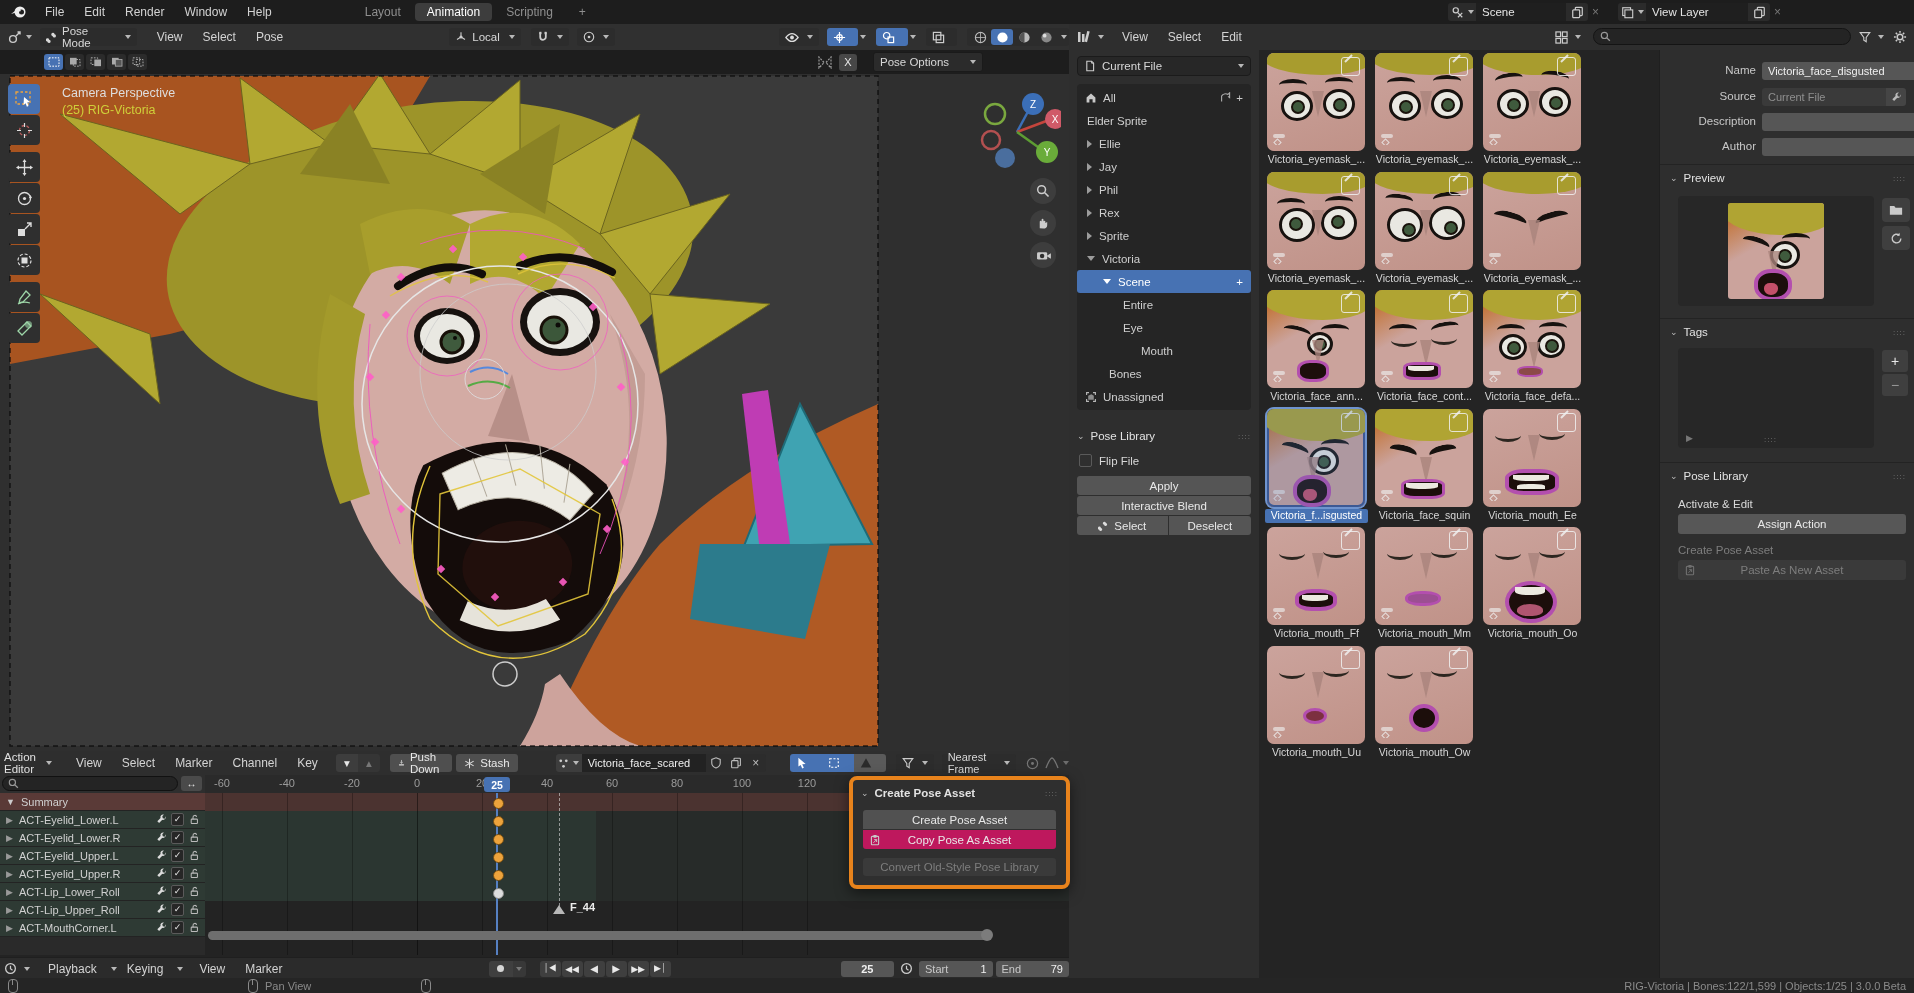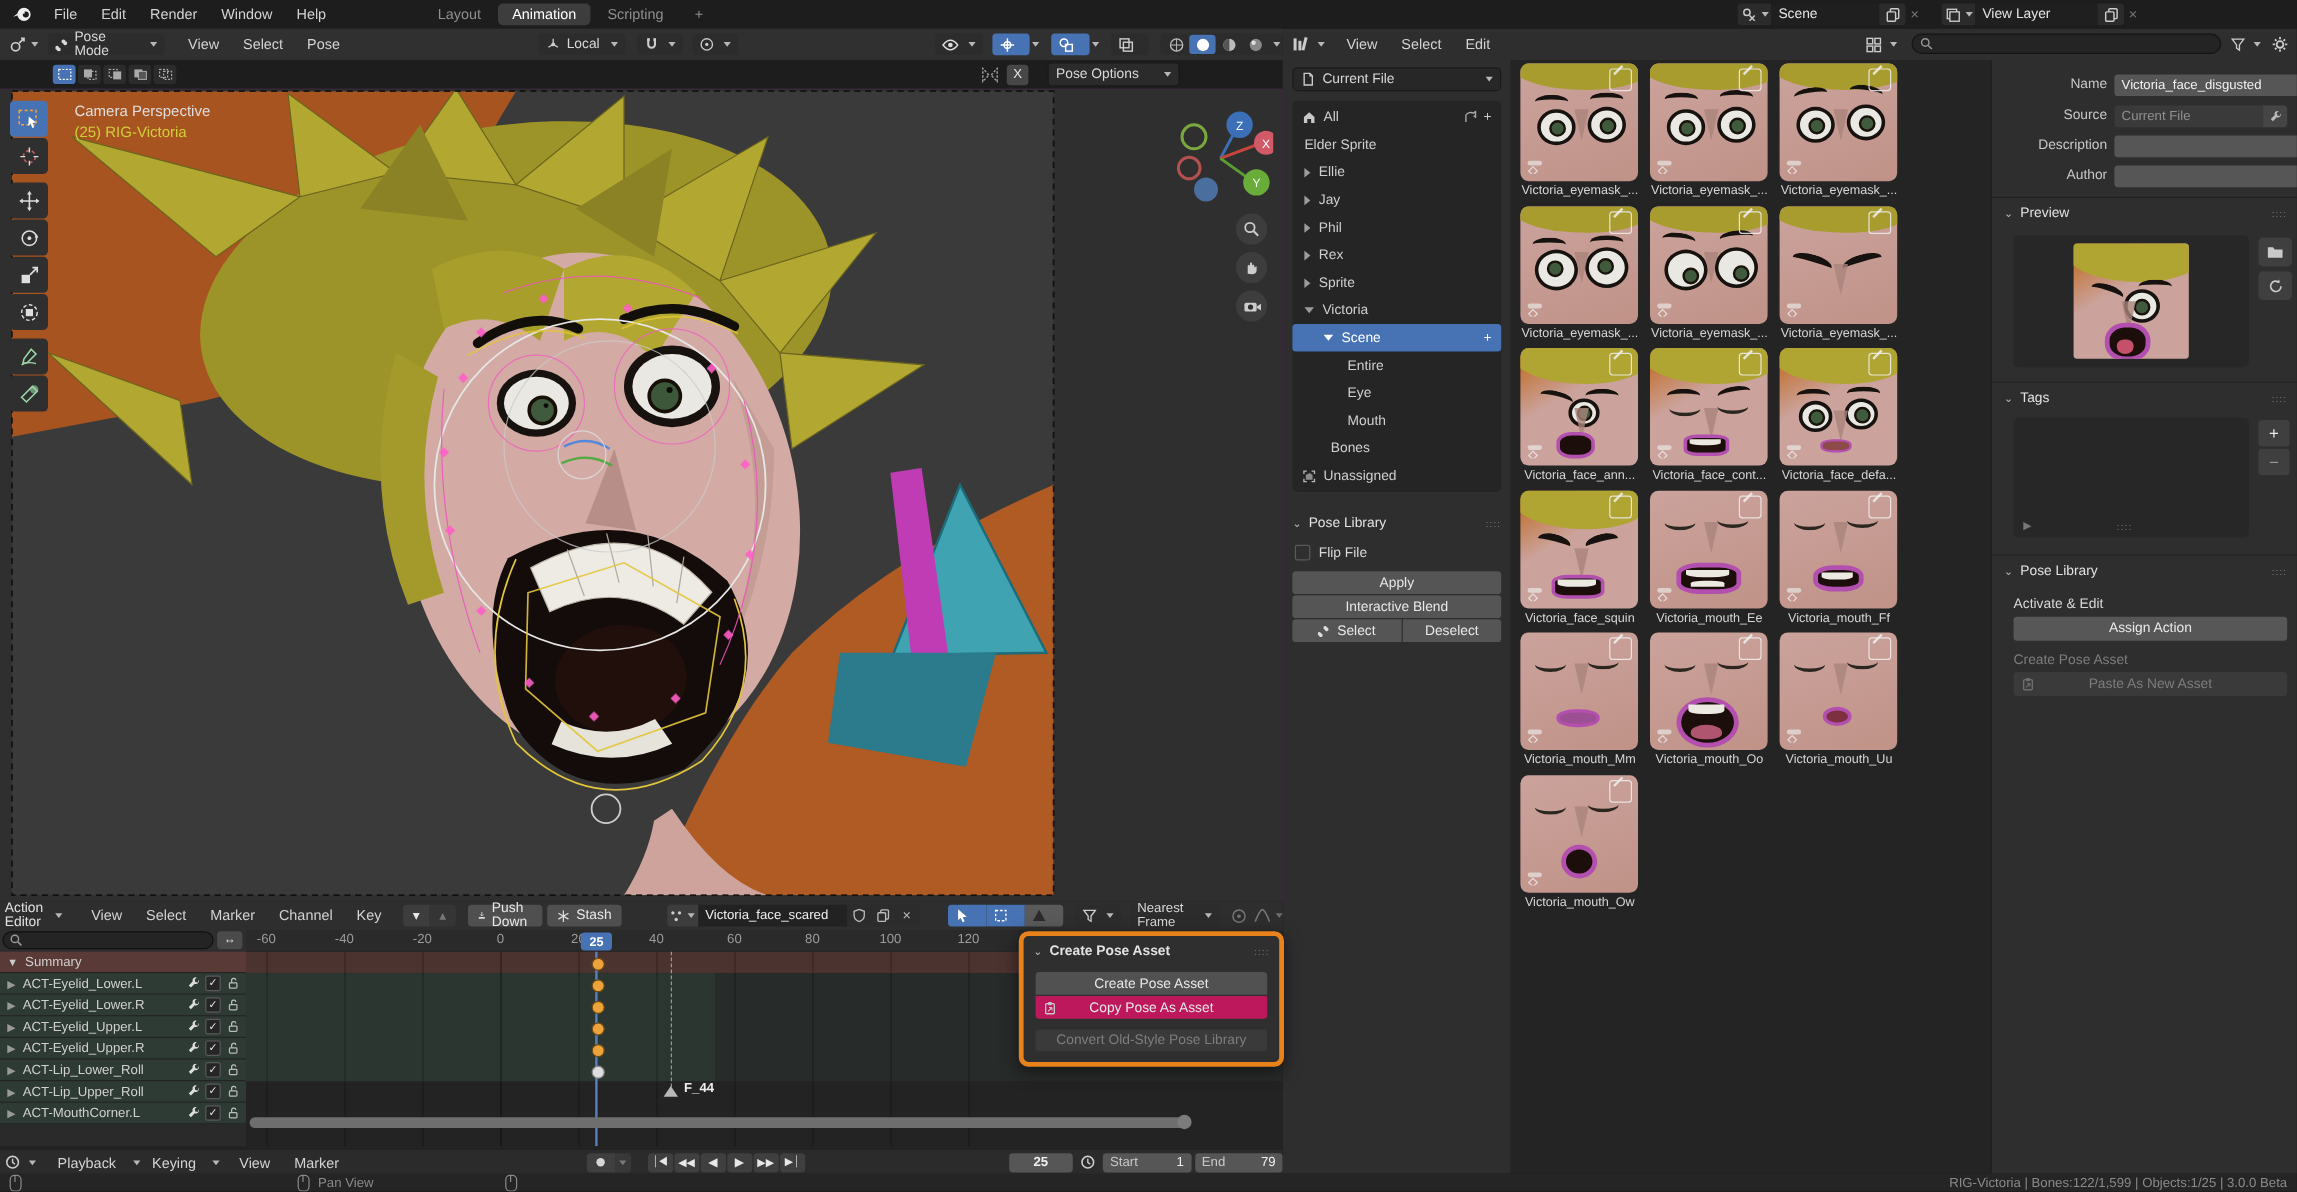--- a/index.html
+++ b/index.html
@@ -19,21 +19,21 @@
   .caret{display:inline-block;width:0;height:0;border-top:4px solid transparent;border-bottom:4px solid transparent;border-left:5px solid #9c9c9c;}
   .caret.down{border-left:4px solid transparent;border-right:4px solid transparent;border-top:5px solid #9c9c9c;border-bottom:none;}
   
   #topbar{left:0;top:0;width:1914px;height:24px;background:#1d1d1d;display:flex;align-items:center;}
   .wtab{padding:2px 12px;color:#8f8f8f;border-radius:4px;margin:0 1px;}
   .wtab.active{background:#3d3d3d;color:#fff;}
   
   #vp{left:0;top:24px;width:1069px;height:727px;background:#3a3a3a;}
   #vp-head{left:0;top:0;width:1069px;height:26px;background:#303030;border-bottom:1px solid #232323;display:flex;align-items:center;}
   #vp-tools{left:0;top:26px;width:1069px;height:24px;background:#1d1d1d;display:flex;align-items:center;}
-  #vp-canvas{left:0;top:50px;width:1069px;height:677px;overflow:hidden;background:#701a75;}
+  #vp-canvas{left:0;top:50px;width:1069px;height:677px;overflow:hidden;background:#14532d;}
   .tbtn{width:32px;height:30px;background:#2f2f2f;border-radius:4px;margin-bottom:1px;display:flex;align-items:center;justify-content:center;}
   .tbtn.active{background:#4772b3;}
   .modebtn{width:19px;height:16px;background:#2b2b2b;border-radius:3px;margin-right:2px;display:flex;align-items:center;justify-content:center;}
   .modebtn.active{background:#4772b3;}
   .navbtn{width:26px;height:26px;border-radius:13px;background:rgba(255,255,255,.07);display:flex;align-items:center;justify-content:center;}
   .hbtn{height:18px;background:#2c2c2c;border-radius:3px;display:flex;align-items:center;padding:0 6px;gap:4px;}
   .hbtn.on{background:#4772b3;}
   
   #ds{left:0;top:751px;width:1069px;height:227px;background:#232323;}
   #ds-head{left:0;top:0;width:1069px;height:24px;background:#2e2e2e;border-bottom:1px solid #1e1e1e;display:flex;align-items:center;}
@@ -995,21 +995,21 @@
           <span style="flex:1">Scene</span>
           <span style="margin-right:8px;color:#fff">+</span>
         </div>
       <div class="cat">
           <span style="margin-left:46px">Entire</span>
         </div>
       <div class="cat">
           <span style="margin-left:46px">Eye</span>
         </div>
       <div class="cat">
-          <span style="margin-left:46px">Mouth</span>
+          <span style="margin-left:64px">Mouth</span>
         </div>
       <div class="cat">
           <span style="margin-left:32px">Bones</span>
         </div>
       <div class="cat">
           <span class="icon" style="margin:0 6px 0 8px;color:#b8b8b8">
             <svg width="12" height="12">
               <use href="#s-unassigned"></use>
             </svg>
           </span>
@@ -1212,20 +1212,40 @@
             <div class="nosewedge" style="top:52px"></div>
             <div class="mouthO" style="left:34px;top:76px;width:22px;height:7px;border-width:2.5px;border-radius:40%;background:#8c4a48"></div>
             <div class="badge"></div>
             <svg class="ovl" viewBox="0 0 18 12">
               <rect x="1" y="1" width="12" height="4" rx="2" fill="#eee" opacity=".8"></rect>
               <rect x="3" y="7" width="5" height="5" transform="rotate(45 5.5 9.5)" fill="none" stroke="#eee"></rect>
             </svg>
           </div>
           <div class="cap">Victoria_face_defa...</div>
         </div>
+      <div class="cell sel">
+          <div class="thumb" style="background:linear-gradient(150deg,#c2702f 8%,#cba39c 40%)">
+            <div class="hairband" style="height:44px;background:#b0a433"></div>
+            <div class="brow" style="left:14px;top:34px;transform:rotate(18deg);border-top-width:5px"></div>
+            <div class="brow" style="left:54px;top:30px"></div>
+            <div class="eye" style="left:42px;top:38px;width:24px;height:22px">
+              <i style="left:5px;top:5px"></i>
+            </div>
+            <div class="nosewedge" style="top:48px;left:40px"></div>
+            <div class="mouthO" style="left:26px;top:66px;width:30px;height:24px;border-radius:45%">
+              <div style="position:absolute;left:6px;top:10px;width:14px;height:12px;background:#c4506a;border-radius:50% 50% 60% 60%"></div>
+            </div>
+            <div class="badge"></div>
+            <svg class="ovl" viewBox="0 0 18 12">
+              <rect x="1" y="1" width="12" height="4" rx="2" fill="#eee" opacity=".8"></rect>
+              <rect x="3" y="7" width="5" height="5" transform="rotate(45 5.5 9.5)" fill="none" stroke="#eee"></rect>
+            </svg>
+          </div>
+          <div class="cap">Victoria_f...isgusted</div>
+        </div>
       <div class="cell">
           <div class="thumb" style="background:linear-gradient(150deg,#c2702f 8%,#cba39c 40%)">
             <div class="hairband" style="height:44px;background:#b0a433"></div>
             <div class="brow" style="left:14px;top:36px;transform:rotate(14deg);border-top-width:6px"></div>
             <div class="brow" style="left:54px;top:36px;transform:rotate(-14deg);border-top-width:6px"></div>
             <div class="nosewedge" style="top:48px"></div>
             <div class="mouthO" style="left:26px;top:70px;width:38px;height:14px;border-width:3px;border-radius:30%">
               <div class="teeth" style="left:2px;top:1px;width:32px;height:6px"></div>
             </div>
             <div class="badge"></div>

